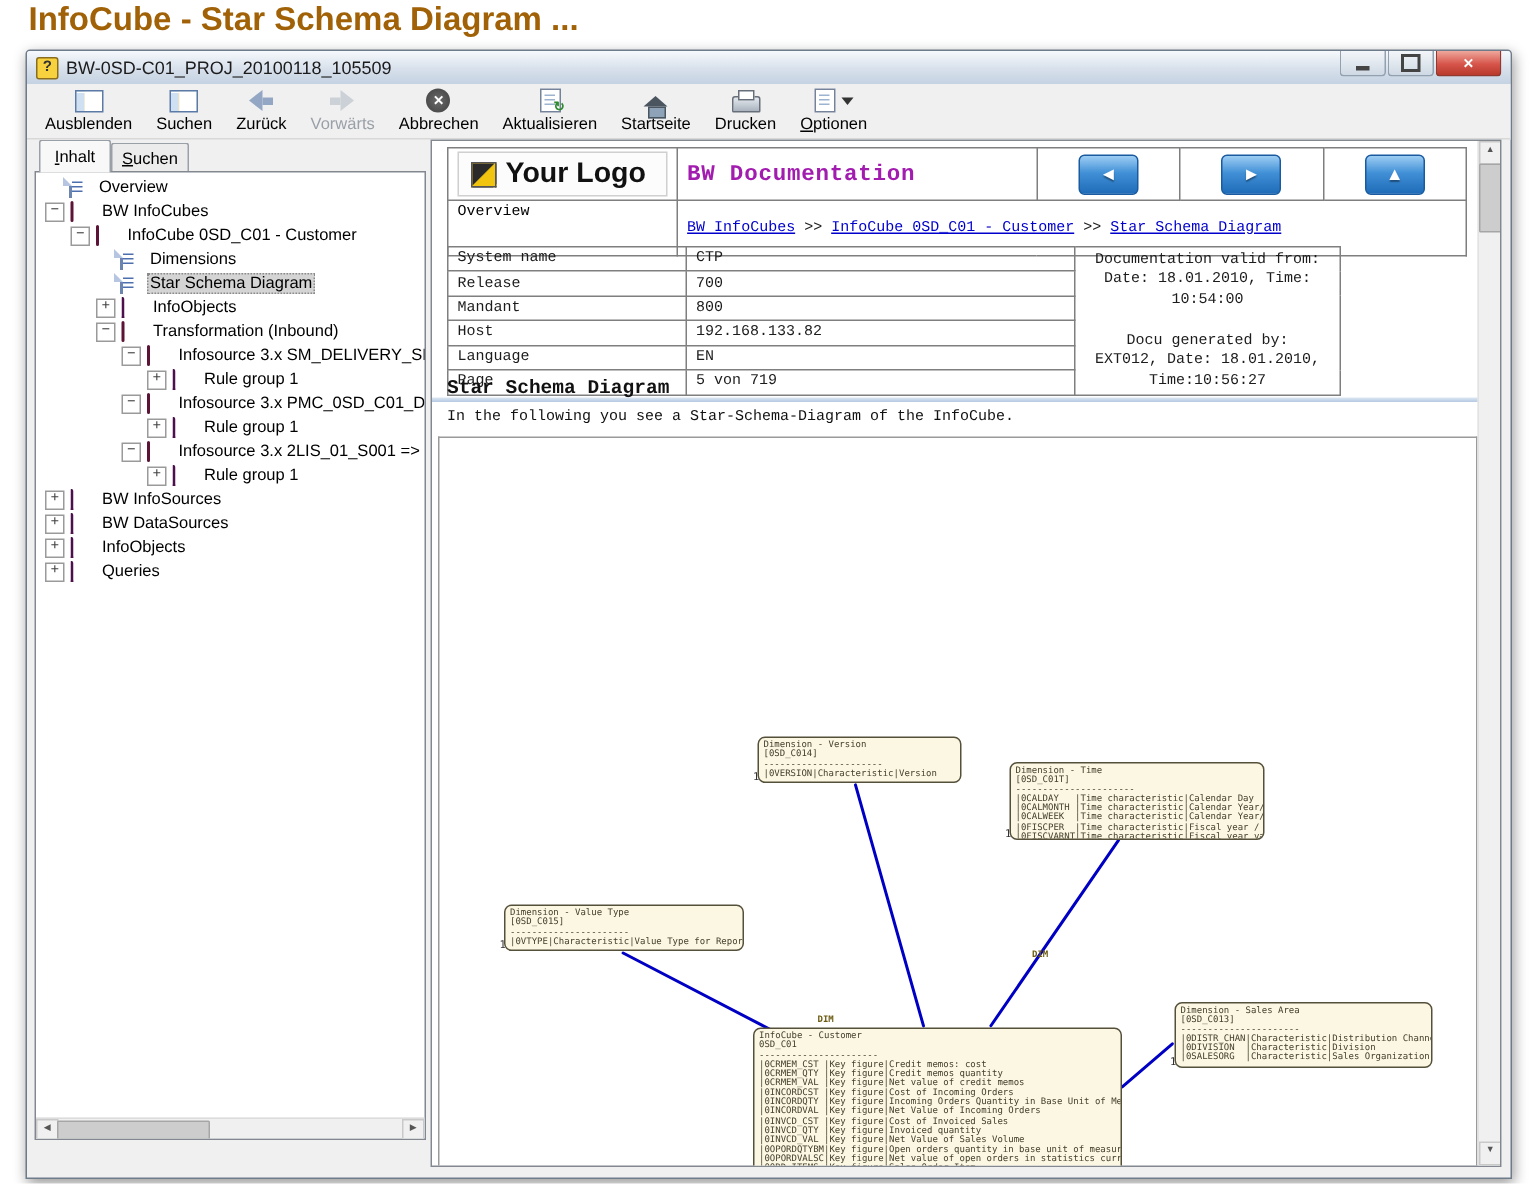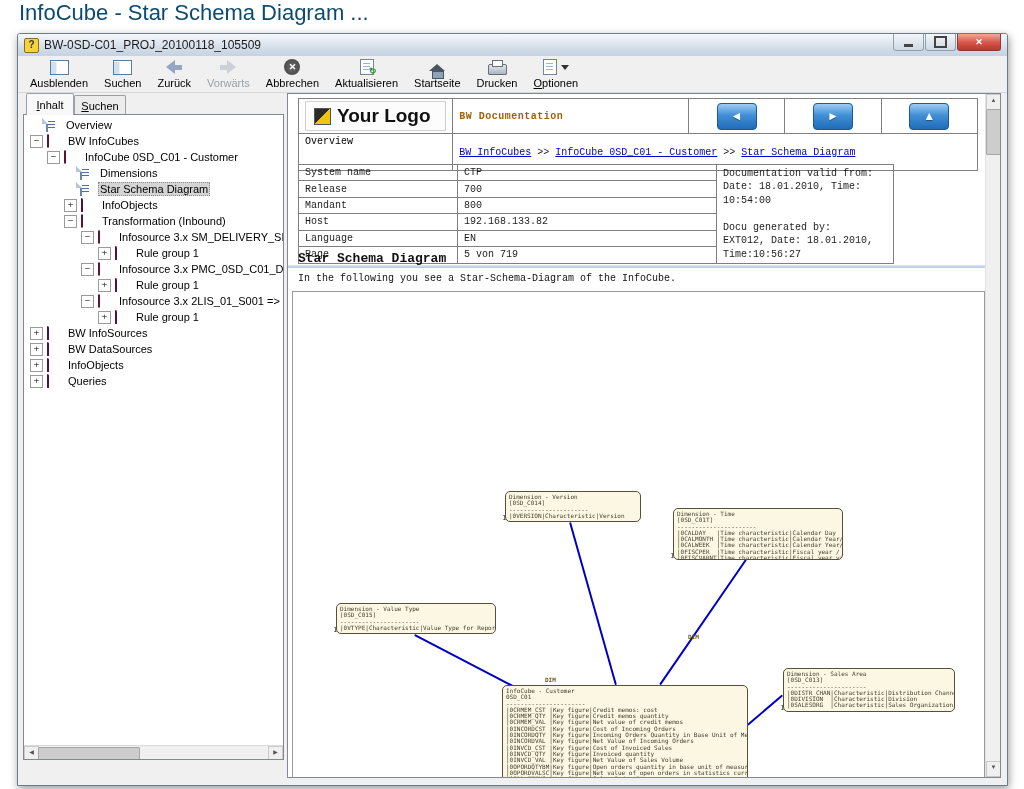--- a/index.html
+++ b/index.html
@@ -1,20 +1,20 @@
 <!DOCTYPE html>
 <html><head>
 <meta charset="utf-8">
 <style>
   html,body{margin:0;padding:0;}
   body{width:1024px;height:789px;background:#fff;position:relative;overflow:hidden;
        font-family:"Liberation Sans",sans-serif;}
 
   
-  #page-title{position:absolute;left:19px;top:0px;font-size:22px;font-weight:normal;color:#0c4a6e;}
+  #page-title{position:absolute;left:19px;top:0px;font-size:22px;font-weight:bold;color:#a16207;}
 
   
   #window{position:absolute;left:17px;top:33px;width:989px;height:751px;background:#f0f0f0;
           border:1px solid #6e7b8a;border-radius:3px 3px 0 0;box-shadow:1px 3px 9px rgba(0,0,0,.4);}
   #titlebar{position:absolute;left:0;top:0;right:0;height:22px;
             background:linear-gradient(#f6f9fc,#d7e0eb 55%,#c5d2e2);
             border-bottom:1px solid #aab6c6;border-radius:2px 2px 0 0;
             display:flex;align-items:center;padding:0 6px;}
   .chm-icon{width:13px;height:13px;background:#f7d23e;border:1px solid #8a6d1c;border-radius:2px;
             font-size:10px;font-weight:bold;color:#333;text-align:center;line-height:12px;}
@@ -98,34 +98,34 @@
   #vthumb{position:absolute;left:0;top:15px;width:13px;height:44px;background:#cdcdcd;border:1px solid #a6a6a6;border-radius:1px;}
 
   
   .mono{font-family:"Liberation Mono","DejaVu Sans Mono",monospace;}
   #hdr-table{position:absolute;left:10px;top:4px;width:680px;border-collapse:collapse;}
   #hdr-table td{border:1px solid #7f7f7f;font-size:10px;padding:2px 6px;vertical-align:middle;}
   #logo-box{display:flex;align-items:center;background:#fcfcfc;border:1px solid #d0d0d0;padding:3px 8px;}
   #logo-ic{width:15px;height:15px;background:linear-gradient(135deg,#2a2a2a 50%,#f1c40f 50%);
            border:1px solid #555;margin-right:6px;}
   #logo-text{font-size:19px;font-weight:bold;color:#111;}
-  #doc-title{font-size:10px;font-weight:bold;color:#a16207;letter-spacing:0.5px;}
+  #doc-title{font-size:15px;font-weight:bold;color:#a21caf;letter-spacing:0.5px;}
   .navcell{text-align:center;width:92px;}
   .navbtn{display:inline-flex;width:38px;height:25px;border-radius:4px;border:1px solid #1a5ba0;
           background:linear-gradient(#9dcdf4,#4190d6 45%,#1f6bb8);color:#fff;font-size:12px;
           align-items:center;justify-content:center;text-shadow:0 1px 1px rgba(0,0,0,.4);}
   .bc-link{color:#0000cc;text-decoration:underline;}
   .bc-sep{color:#222;}
   #breadcrumb-cell{vertical-align:top;height:32px;}
 
   #info-table{position:absolute;left:10px;top:70px;width:596px;border-collapse:collapse;}
   #info-table td{border:1px solid #7f7f7f;font-size:10px;padding:1.5px 6px;color:#1c1c1c;}
   #info-table td.lbl{width:146px;}
   #info-table td.val{width:246px;}
-  #info-table td.validity{vertical-align:top;line-height:1.35;}
+  #info-table td.validity{vertical-align:top;line-height:1.35;text-align:center;}
 
   #section-heading{position:absolute;left:10px;top:157px;font-size:13px;font-weight:bold;color:#111;}
   #heading-rule{position:absolute;left:0px;top:171px;width:698px;height:3px;
                 background:linear-gradient(#dce7f3,#b4c9e2);}
   #intro-text{position:absolute;left:10px;top:179px;font-size:10px;color:#111;}
 
   
   #diagram{position:absolute;left:4px;top:197px;width:691px;height:492px;border:1px solid #9a9a9a;border-bottom:none;overflow:hidden;}
   .dedge{position:absolute;height:2px;background:#0000c4;transform-origin:0 0;border-radius:1px;}
   .dbox{position:absolute;background:#fbf7e2;border:1px solid #55503a;border-radius:5px;padding:2px 3px;overflow:hidden;}

